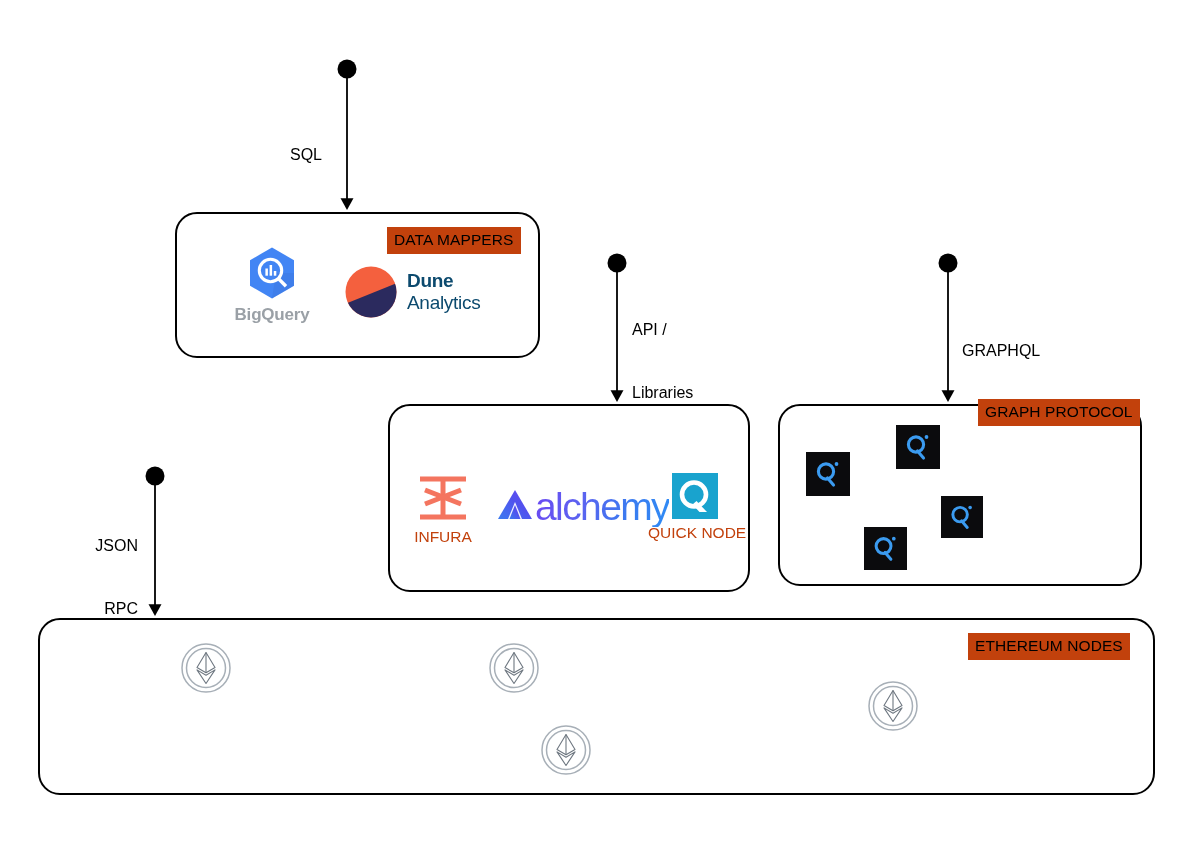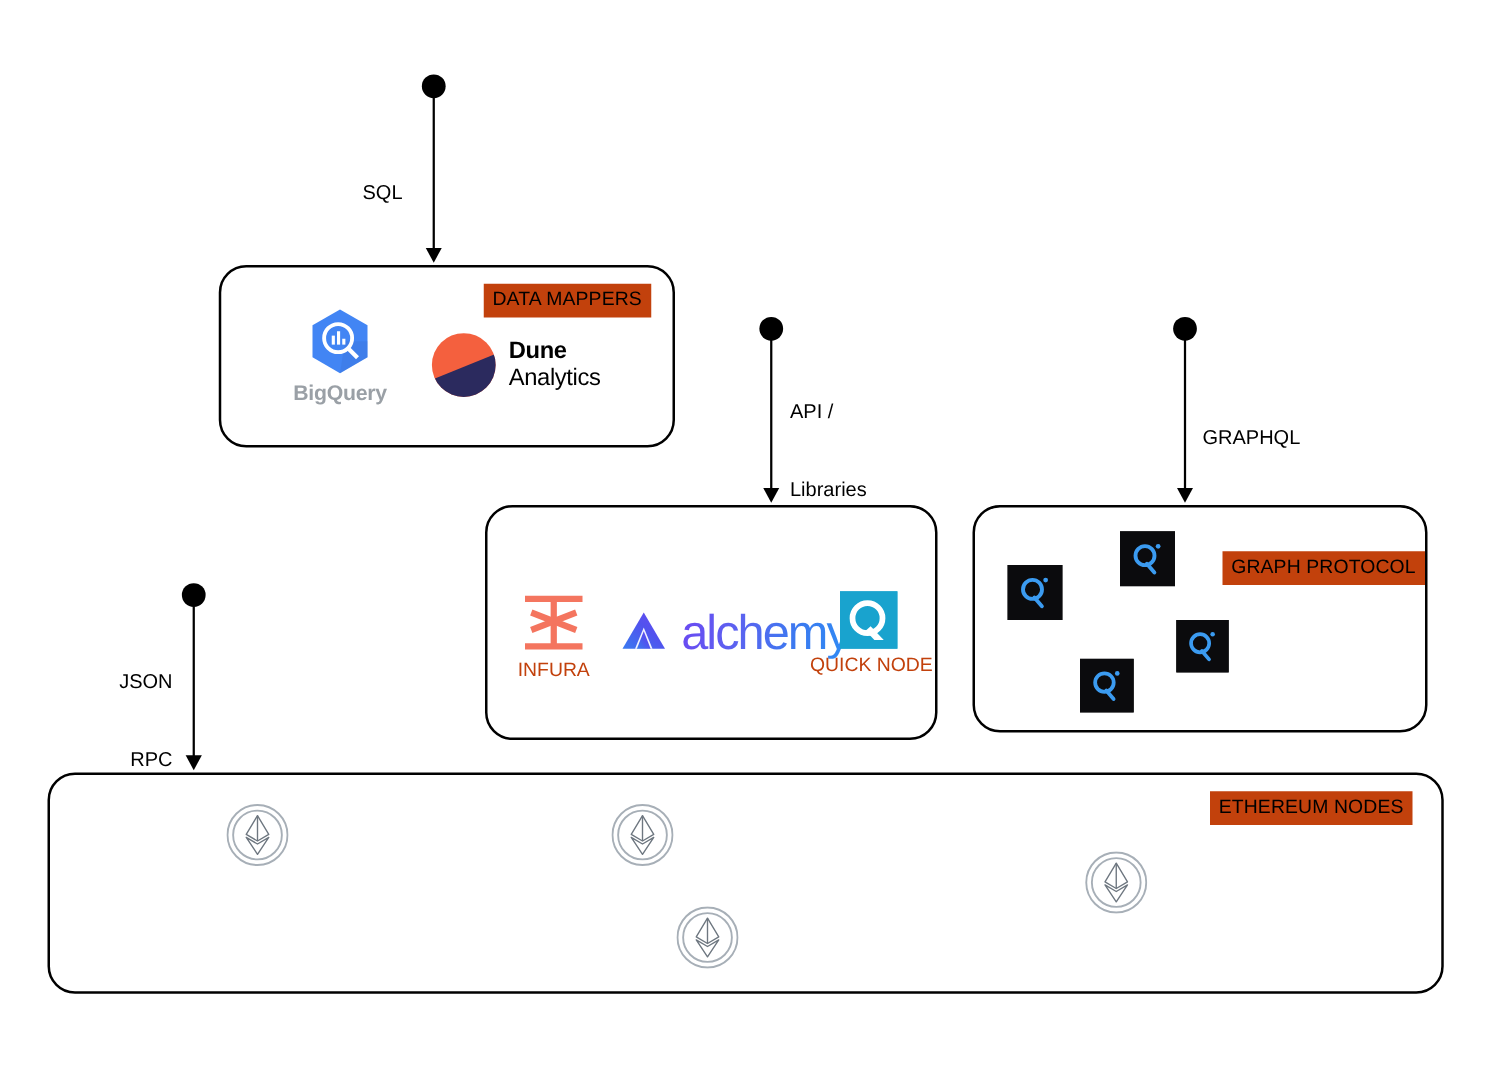--- a/index.html
+++ b/index.html
@@ -84,21 +84,21 @@
     gap: 10px;
   }
   .dune-mark {
     width: 52px;
     height: 52px;
     flex: 0 0 52px;
   }
   .dune-text {
     font-size: 19px;
     line-height: 22px;
-    color: #000000;
+    color: #0c4a6e;
     letter-spacing: -0.3px;
   }
   .dune-text .l1 { font-weight: bold; display: block; }
   .dune-text .l2 { font-weight: normal; display: block; }
 
   
   .logo-cell {
     position: absolute;
     text-align: center;
   }
@@ -107,21 +107,21 @@
     line-height: 20px;
     color: #c2410c;
     margin-top: 4px;
     white-space: nowrap;
   }
   .infura-mark { width: 54px; height: 50px; margin: 0 auto; }
   .alchemy-wrap {
     position: absolute;
     display: flex;
     align-items: center;
-    gap: 10px;
+    gap: 0;
   }
   .alchemy-word {
     font-size: 39px;
     line-height: 40px;
     font-weight: normal;
     letter-spacing: -1.6px;
     background: linear-gradient(100deg, #6B49F2 0%, #5B63F0 35%, #3A7BF0 70%, #2F8CF5 100%);
     -webkit-background-clip: text;
     background-clip: text;
     color: transparent;
@@ -300,21 +300,21 @@
         <circle cx="22" cy="21.5" r="12" fill="none" stroke="#FFFFFF" stroke-width="4.6"></circle>
         <path d="M24.5 28 L35 39 L27.5 39 L20.5 31.5 Z" fill="#FFFFFF"></path>
       </svg>
     </div>
     <div class="cap">QUICK NODE</div>
   </div>
 
   <div class="box" style="left:778px; top:404px; width:364px; height:182px;">
   </div>
 
-  <div class="hl-label" style="left:978px; top:441px;">GRAPH PROTOCOL</div>
+  <div class="hl-label" style="left:978px; top:399px;">GRAPH PROTOCOL</div>
 
   <div class="graph-tile" style="left:806px; top:452px; width:44px; height:44px;">
     <svg viewBox="0 0 44 44" width="44" height="44" xmlns="http://www.w3.org/2000/svg">
       <rect width="44" height="44" fill="#0B0B0D"></rect>
       <circle cx="20" cy="19.5" r="7.6" fill="none" stroke="#3B9BF0" stroke-width="3.1"></circle>
       <circle cx="30.5" cy="12" r="1.9" fill="#3B9BF0"></circle>
       <line x1="21.5" y1="26" x2="27.5" y2="33" stroke="#3B9BF0" stroke-width="3.1" stroke-linecap="round"></line>
     </svg>
   </div>
 

